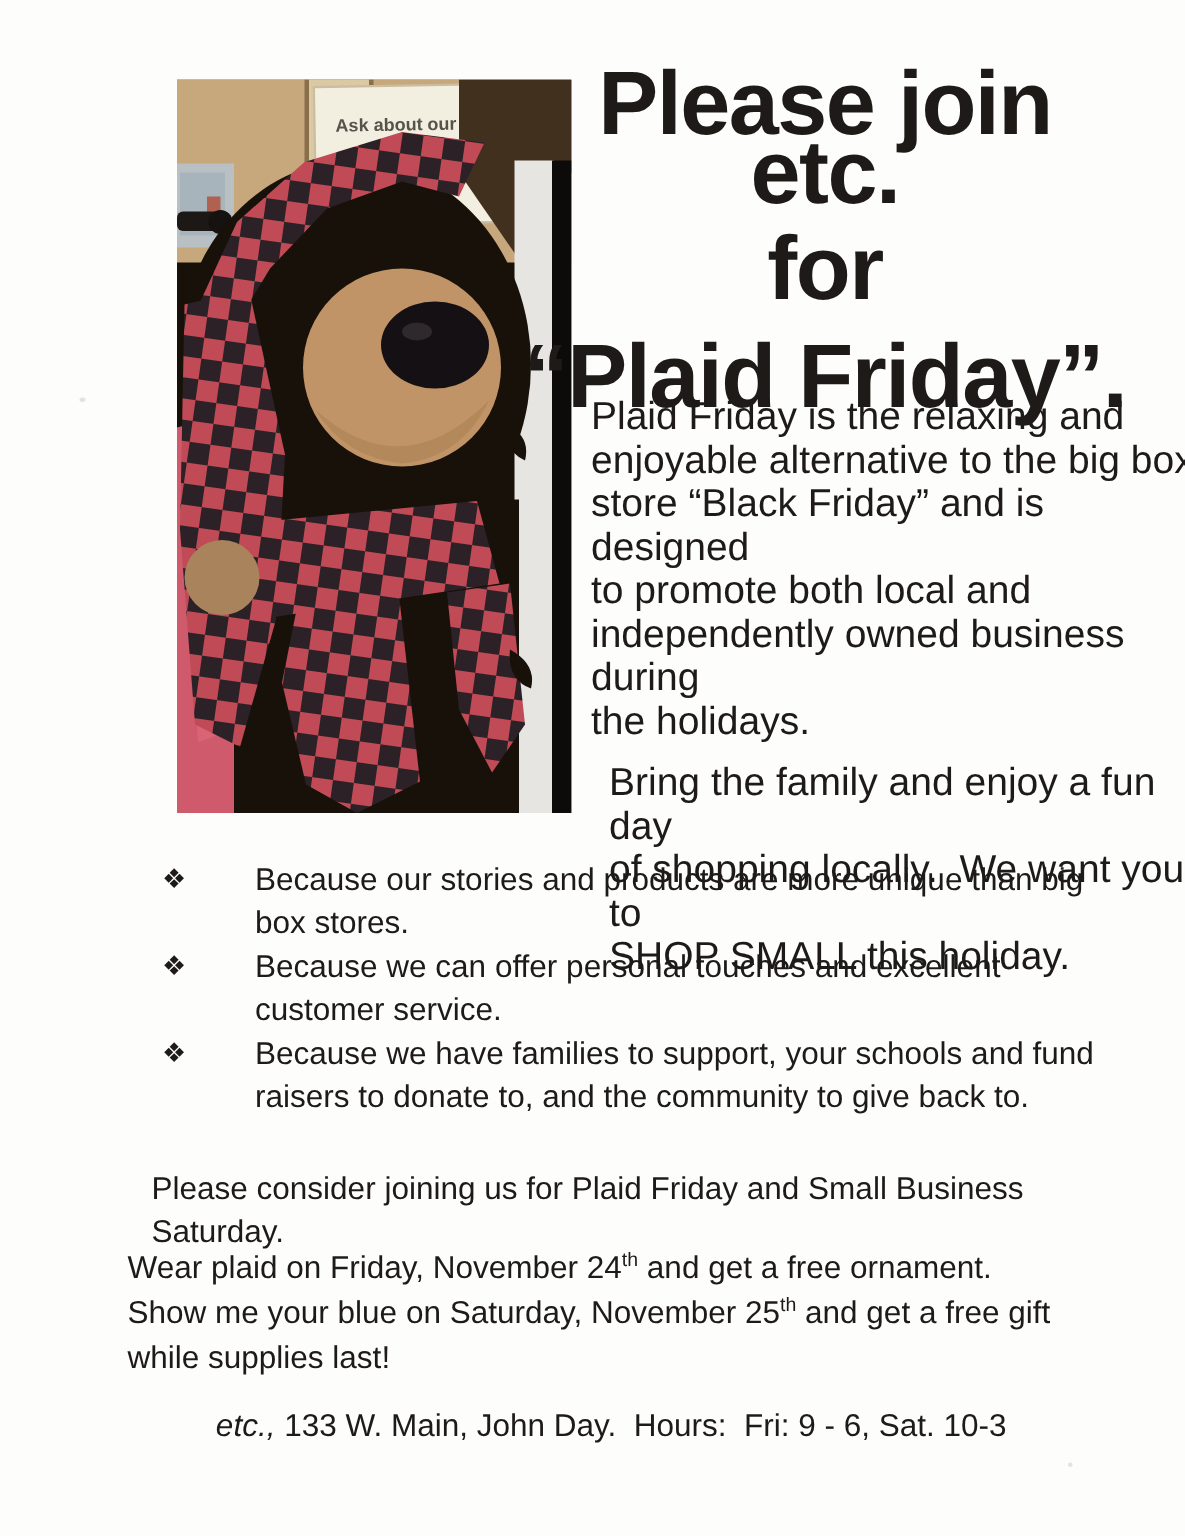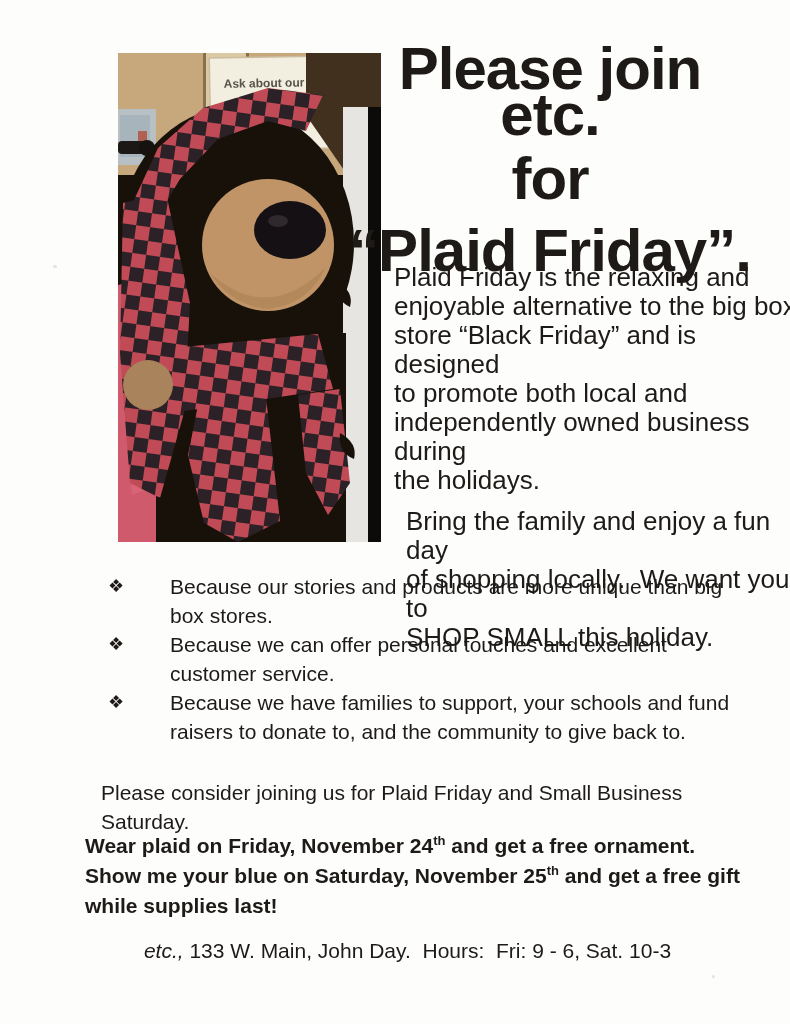--- a/index.html
+++ b/index.html
@@ -24,21 +24,21 @@
   
   .bullets{position:absolute;left:108px;top:572px;width:668px;
            font-size:21px;line-height:29px;}
   .bullet{display:flex;align-items:flex-start;}
   .bullet-icon{flex:0 0 auto;width:26px;font-size:18px;line-height:29px;}
   .bullet-text{flex:1 1 auto;margin-left:36px;}
   
   .closing1{position:absolute;left:85px;top:762px;width:695px;
             font-size:21px;line-height:29px;}
   .wear{position:absolute;left:85px;top:831px;width:700px;
-        font-size:21px;line-height:30px;font-weight:bold;}
+        font-size:21px;line-height:30px;}
   .wear sup{font-size:13px;line-height:0;vertical-align:super;}
   
   .footer{position:absolute;left:95px;top:938px;width:625px;text-align:center;
           font-size:21px;line-height:26px;}
   .footer .store{font-style:italic;margin-top:16px;}
   
   .speck{position:absolute;background:#c9c9c9;border-radius:50%;opacity:.5;}
   .s1{left:53px;top:265px;width:4px;height:3px;}
   .s2{left:712px;top:975px;width:3px;height:3px;}
 </style>

